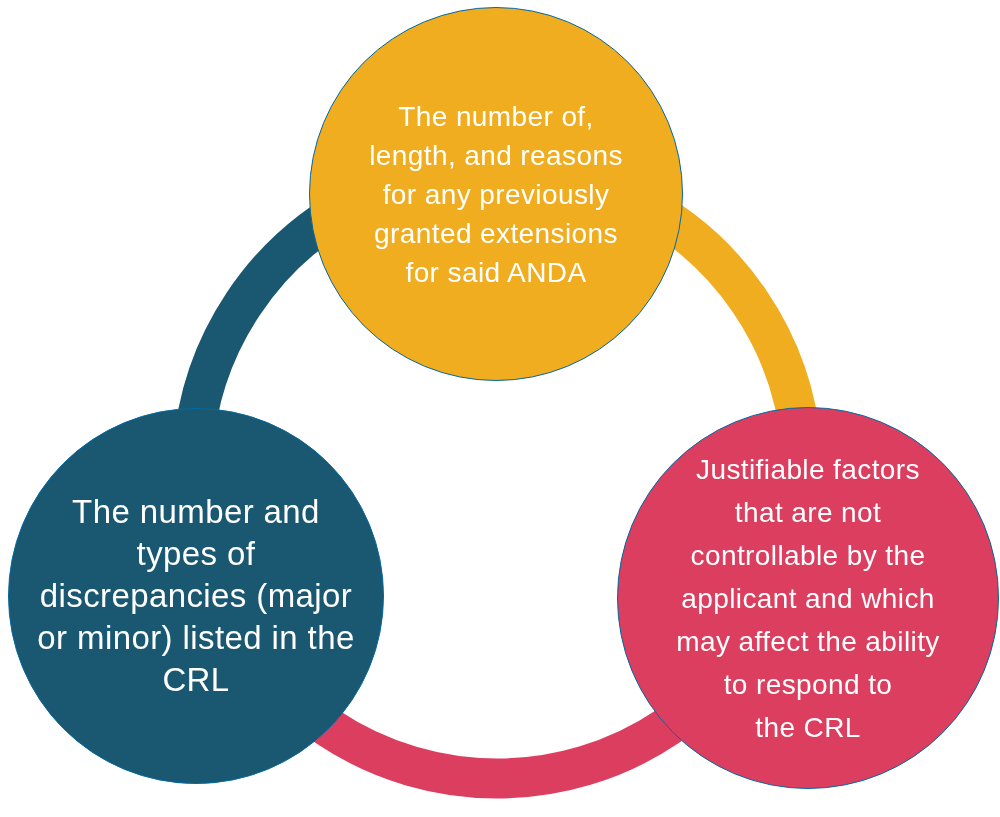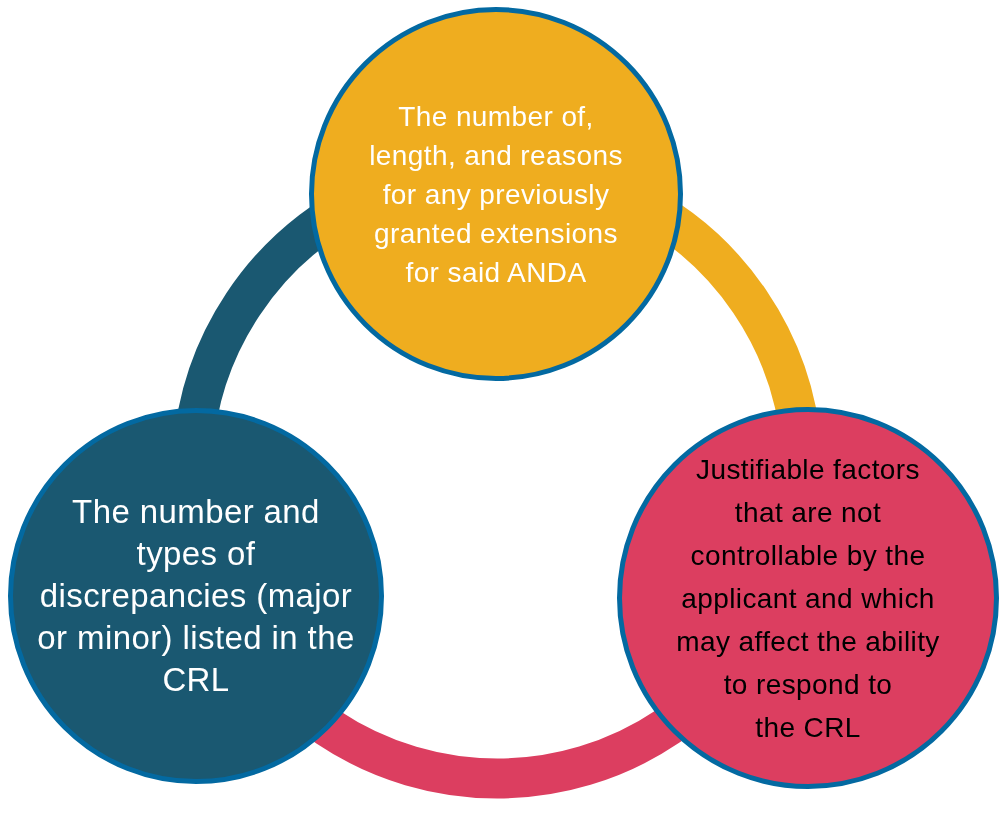--- a/index.html
+++ b/index.html
@@ -17,21 +17,21 @@
   }
   .ring {
     position: absolute;
     left: 0;
     top: 0;
   }
   .node {
     position: absolute;
     border-radius: 50%;
     box-sizing: border-box;
-    border: 5px solid #0369a1;
+    border: 1px solid #0369a1;
     display: flex;
     align-items: center;
     justify-content: center;
     text-align: center;
   }
   .node-text {
     white-space: pre-line;
     color: #ffffff;
     letter-spacing: 0.4px;
     font-weight: 400;
@@ -88,21 +88,21 @@
 
   <div class="node node-left" style="background-color: rgb(26, 88, 113);">
     <div class="node-text" style="color: rgb(255, 255, 255);">The number and
 types of
 discrepancies (major
 or minor) listed in the
 CRL</div>
   </div>
 
   <div class="node node-right" style="background-color: rgb(220, 62, 96);">
-    <div class="node-text" style="color: #000000;">Justifiable factors
+    <div class="node-text" style="color: #ffffff;">Justifiable factors
 that are not
 controllable by the
 applicant and which
 may affect the ability
 to respond to
 the CRL</div>
   </div>
 
 </div>
 

